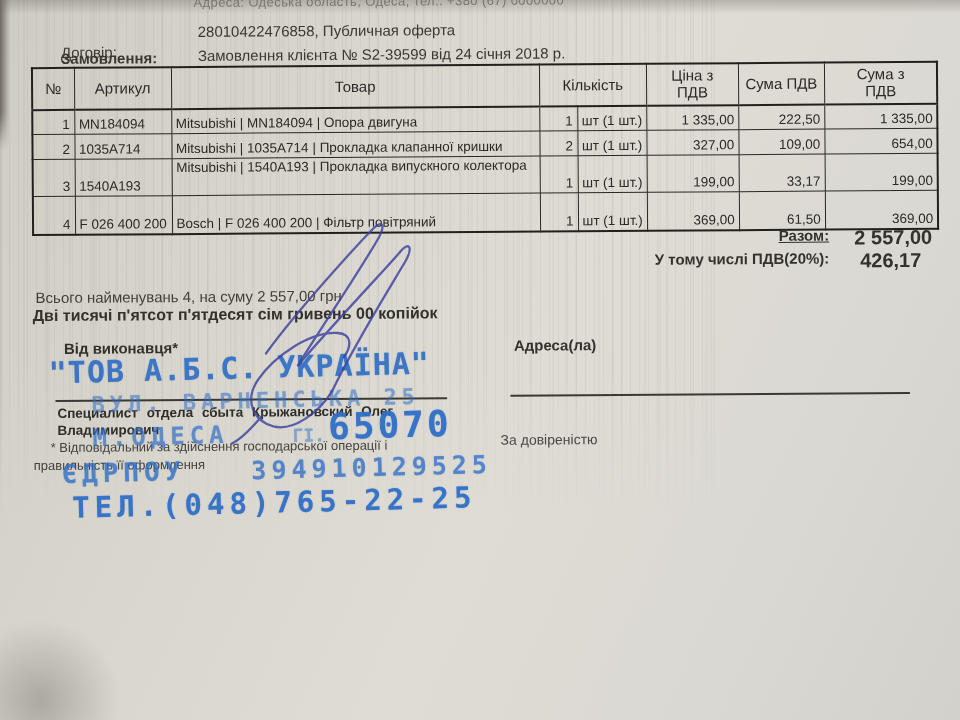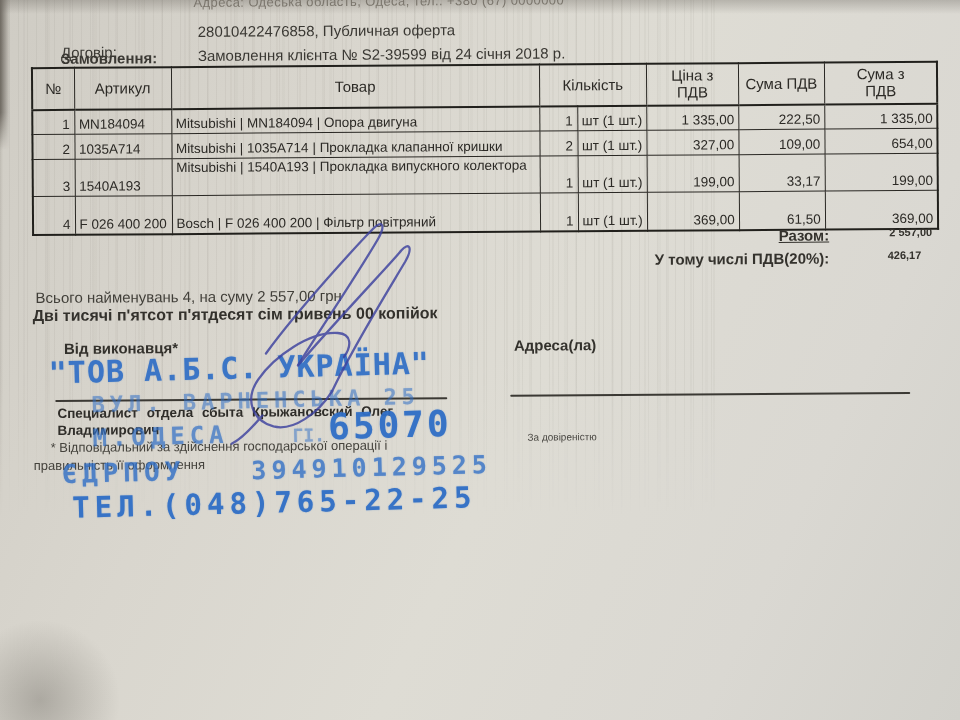--- a/index.html
+++ b/index.html
@@ -40,32 +40,32 @@
   table.items thead th{font-weight:normal;font-size:15px;text-align:center;vertical-align:middle;
     height:38px;line-height:1.12;white-space:pre-line;border-bottom:2px solid #21201c;}
   table.items td{vertical-align:bottom;line-height:1.16;}
   td.c-num,td.c-qty,td.c-money{text-align:right;white-space:nowrap;}
   td.c-article{padding-left:5px;vertical-align:top;}
   td.c-product{padding-left:6px;}
   td.c-unit{white-space:nowrap;padding-left:3px;border-radius:9px;}
   tr.r1 td{height:21px;} tr.r2 td{height:22px;} tr.r3 td{height:34px;} tr.r4 td{height:35px;}
 
   .tot-label{position:absolute;font-size:15px;font-weight:bold;color:#34322d;}
-  .tot-value{position:absolute;font-size:11px;font-weight:bold;color:#34322d;}
+  .tot-value{position:absolute;font-size:20px;font-weight:bold;color:#34322d;}
 
   .sum-line1{position:absolute;left:36px;top:286px;font-size:15px;color:#413f39;}
   .sum-line2{position:absolute;left:33px;top:304px;font-size:16px;font-weight:bold;color:#33312c;}
 
   .sign-head{position:absolute;font-size:15px;font-weight:bold;color:#33312c;}
   .sig-line{position:absolute;height:2px;background:#3b3934;border-radius:1px;}
   .spec{position:absolute;left:57px;top:402px;width:430px;font-size:13.5px;font-weight:bold;
     color:#2f2d29;line-height:17px;word-spacing:5px;}
   .spec .l2{word-spacing:normal;}
   .footnote{position:absolute;font-size:13px;color:#45433d;}
-  .proxy{position:absolute;left:527px;top:432px;font-size:10px;color:#4a4843;}
+  .proxy{position:absolute;left:500px;top:432px;font-size:14px;color:#4a4843;}
 
   
   .stamp{position:absolute;left:40px;top:344px;width:480px;height:185px;
     transform:rotate(-1.1deg);color:#2f6ec6;font-family:"DejaVu Sans Mono",monospace;
     font-weight:bold;pointer-events:none;}
   .stamp span{position:absolute;white-space:nowrap;text-shadow:0 0 1.5px rgba(47,110,198,.45);}
   .st1{left:10px;top:4px;font-size:30px;letter-spacing:1px;opacity:.92;}
   .st2{left:52px;top:42px;font-size:22px;letter-spacing:5px;opacity:.55;}
   .st3a{left:52px;top:74px;font-size:24px;letter-spacing:5px;opacity:.7;}
   .st3b{left:252px;top:80px;font-size:18px;opacity:.5;}

